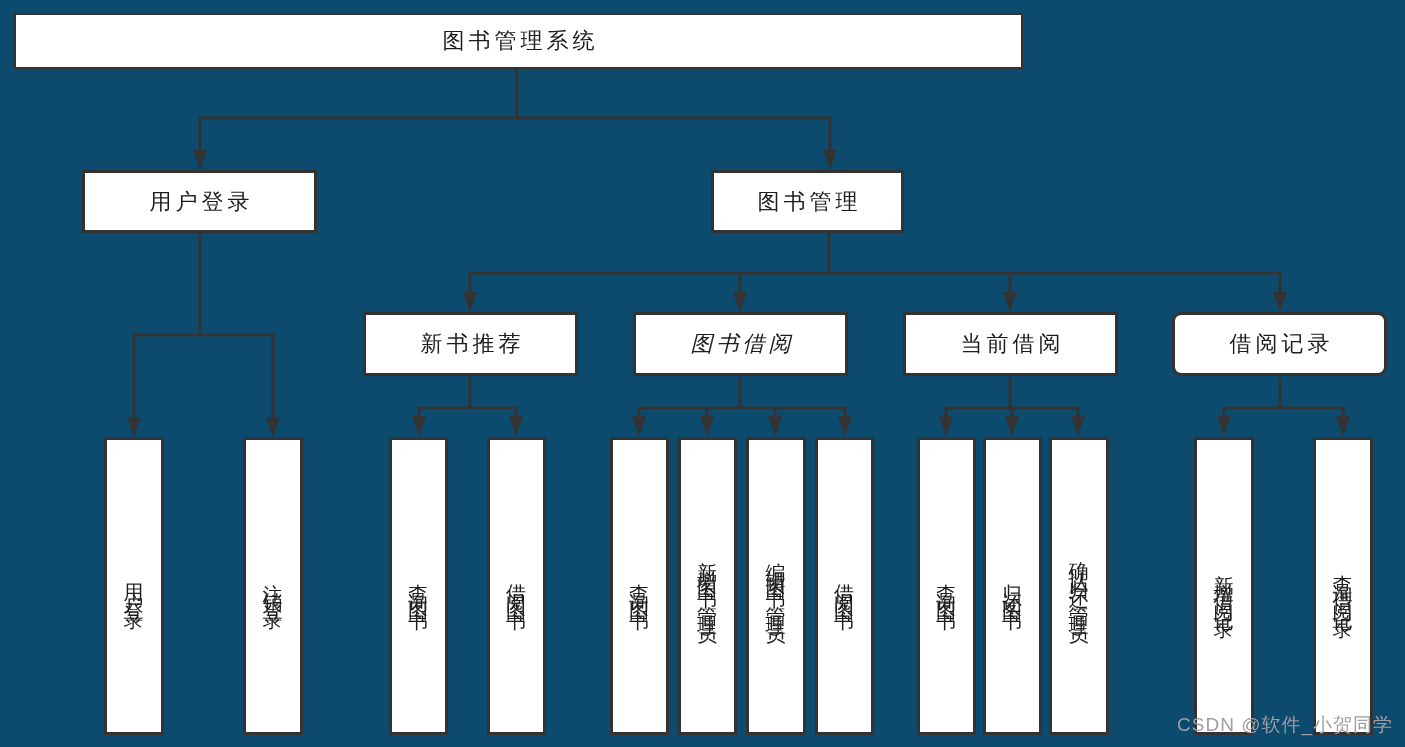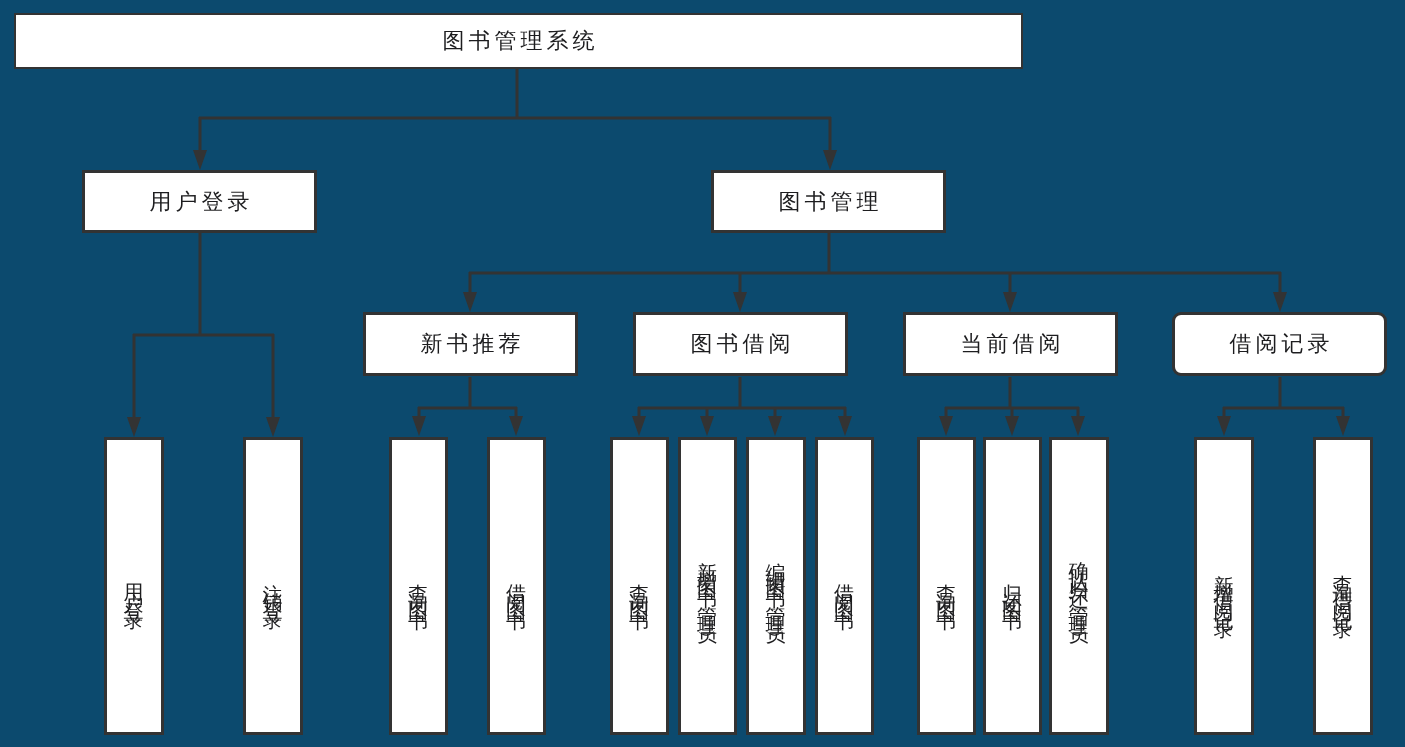--- a/index.html
+++ b/index.html
@@ -102,24 +102,24 @@
     <g>
       <path d="M1280,377 L1280,408 M1223,408 L1344,408 M1224,407 L1224,420 M1343,407 L1343,420"></path>
       <polygon points="1217,416 1231,416 1224,436" fill="#333333" stroke="none"></polygon>
       <polygon points="1336,416 1350,416 1343,436" fill="#333333" stroke="none"></polygon>
     </g>
   </svg>
 
   <div class="node hlabel root" style="left:14px; top:13px; width:1009px; height:56px;">图书管理系统</div>
 
   <div class="node hlabel" style="left:82px; top:170px; width:235px; height:63px;">用户登录</div>
-  <div class="node hlabel" style="left:711px; top:170px; width:235px; height:63px;">图书管理</div>
+  <div class="node hlabel" style="left:711px; top:170px; width:193px; height:63px;">图书管理</div>
 
   <div class="node hlabel" style="left:363px; top:312px; width:215px; height:64px;">新书推荐</div>
-  <div class="node hlabel" style="left:633px; top:312px; width:215px; height:64px;">图书借阅</div>
+  <div class="node hlabel" style="left:633px; top:312px; width:215px; height:64px;font-style:italic;">图书借阅</div>
   <div class="node hlabel" style="left:903px; top:312px; width:215px; height:64px;">当前借阅</div>
   <div class="node hlabel" style="left:1172px; top:312px; width:215px; height:64px;border-radius:9px;">借阅记录</div>
 
   <div class="node vlabel" style="left:104px; top:437px; width:60px; height:298px;">用户登录</div>
   <div class="node vlabel" style="left:243px; top:437px; width:60px; height:298px;">注销登录</div>
 
   <div class="node vlabel" style="left:389px; top:437px; width:59px; height:298px;">查询图书</div>
   <div class="node vlabel" style="left:487px; top:437px; width:59px; height:298px;">借阅图书</div>
 
   <div class="node vlabel" style="left:610px; top:437px; width:59px; height:298px;">查询图书</div>
@@ -127,14 +127,15 @@
   <div class="node vlabel" style="left:746px; top:437px; width:60px; height:298px;">编辑图书（管理员）</div>
   <div class="node vlabel" style="left:815px; top:437px; width:59px; height:298px;">借阅图书</div>
 
   <div class="node vlabel" style="left:917px; top:437px; width:59px; height:298px;">查询图书</div>
   <div class="node vlabel" style="left:983px; top:437px; width:59px; height:298px;">归还图书</div>
   <div class="node vlabel" style="left:1049px; top:437px; width:60px; height:298px;">确认归还（管理员）</div>
 
   <div class="node vlabel" style="left:1194px; top:437px; width:60px; height:298px;">新增借阅记录</div>
   <div class="node vlabel" style="left:1313px; top:437px; width:60px; height:298px;">查询借阅记录</div>
 
+  <div class="watermark">CSDN @软件_小贺同学</div>
 
 </div>
 
 </body></html>

